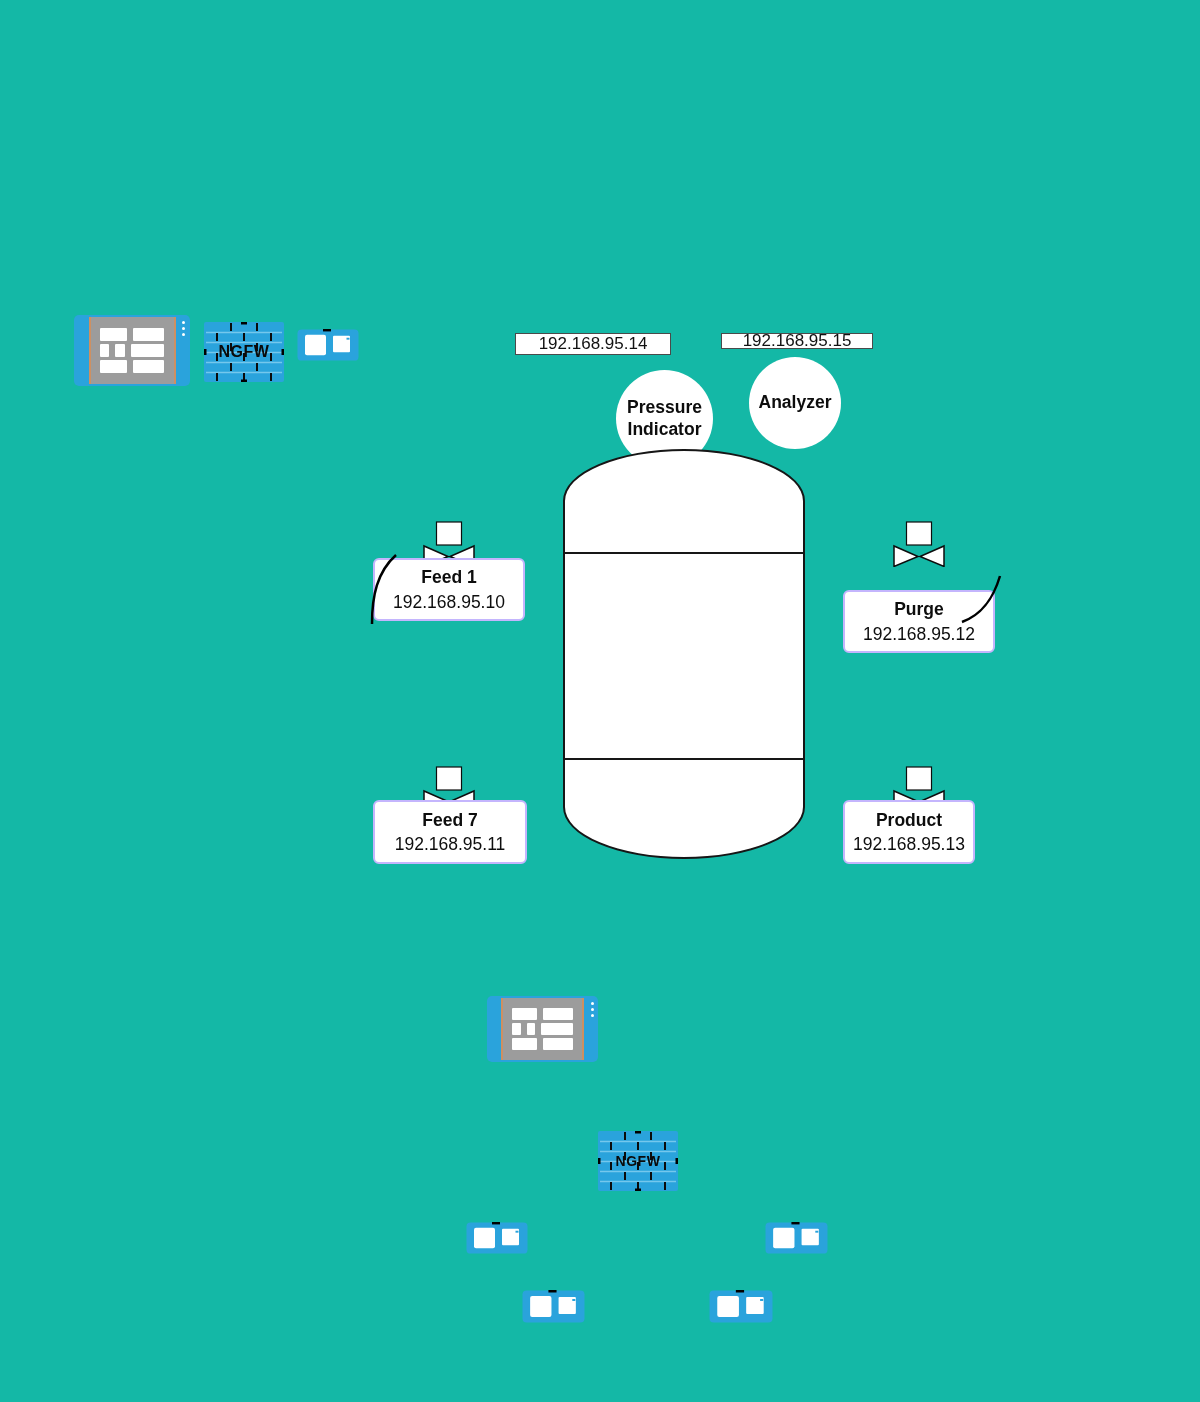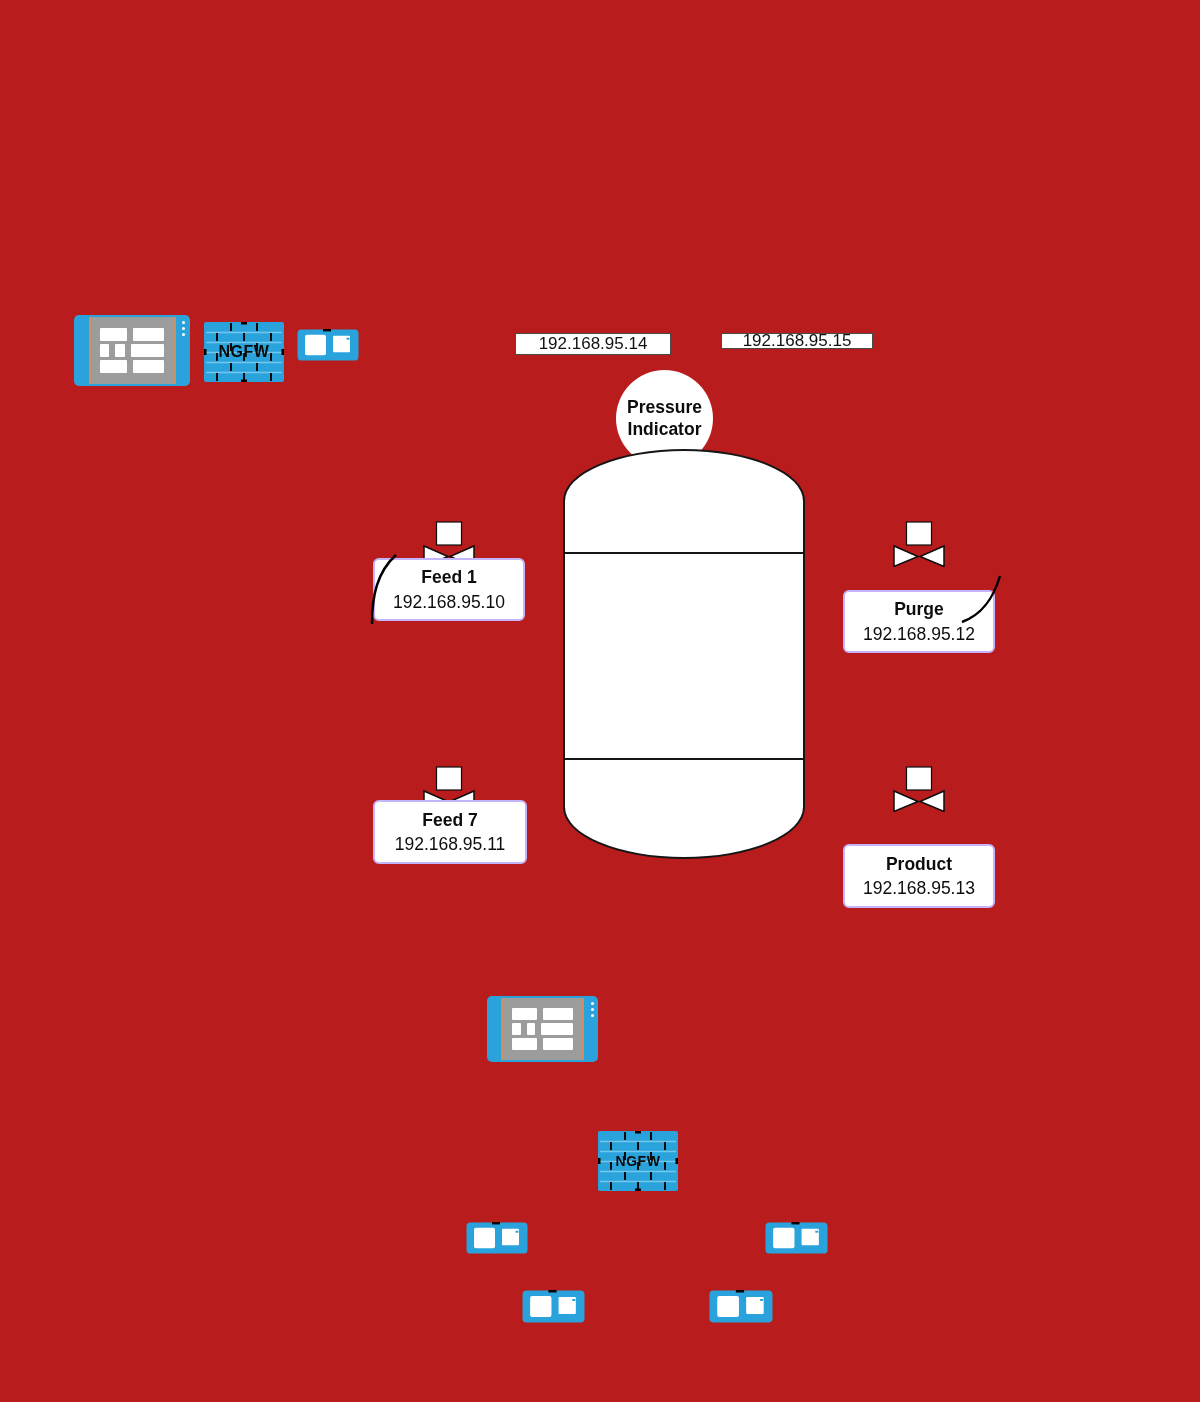--- a/index.html
+++ b/index.html
@@ -1,16 +1,16 @@
 <!DOCTYPE html>
 <html><head>
 <meta charset="utf-8">
 <style>
   html,body{margin:0;padding:0;background:#000;}
-  .stage{position:relative;width:1200px;height:1402px;background:#b91c1c;
+  .stage{position:relative;width:1200px;height:1402px;background:#14b8a6;
          font-family:"Liberation Sans",sans-serif;overflow:hidden;}
 
   
   .hmi{position:absolute;background:#2AA3DC;border-radius:5px;}
   .hmi-body{position:absolute;left:12.5%;right:12.5%;top:3%;bottom:3%;
             background:#9C9C9C;border-left:2px solid #CE9062;border-right:2px solid #CE9062;
             box-sizing:border-box;display:flex;flex-direction:column;
             padding:9% 8%;gap:7%;}
   .hmi-row{display:flex;flex:1;gap:6px;}
   .hp{background:#fff;border-radius:1px;}
@@ -112,20 +112,23 @@
   <div class="iplabel" style="left:515px;top:333px;width:156px;height:22px;">
     <span>192.168.95.14</span>
   </div>
   <div class="iplabel" style="left:721px;top:333px;width:152px;height:16px;">
     <span>192.168.95.15</span>
   </div>
 
   <div class="circle" style="left:616px;top:370px;width:97px;height:97px;">
     <span>Pressure Indicator</span>
   </div>
+  <div class="circle" style="left:749px;top:357px;width:92px;height:92px;">
+    <span>Analyzer</span>
+  </div>
 
   <div class="tank">
     <div class="tline" style="top:101px;"></div>
     <div class="tline" style="top:307px;"></div>
   </div>
 
   <div class="valve" style="left:421px;top:521px;">
     <svg viewBox="0 0 56 46">
       <rect x="15.5" y="1" width="25" height="23" fill="#fff" stroke="#0d0d0d" stroke-width="1.2"></rect>
       <path d="M3,25 L3,45.5 L27,35.5 Z" fill="#fff" stroke="#0d0d0d" stroke-width="1.5"></path>
@@ -159,21 +162,21 @@
     <div>192.168.95.10</div>
   </div>
   <div class="vbox" style="left:843px;top:558px;width:152px;height:63px;margin-top:32px;">
     <div class="vname">Purge</div>
     <div>192.168.95.12</div>
   </div>
   <div class="vbox" style="left:373px;top:800px;width:154px;height:64px;">
     <div class="vname">Feed 7</div>
     <div>192.168.95.11</div>
   </div>
-  <div class="vbox" style="left:843px;top:844px;width:152px;height:64px;">
+  <div class="vbox" style="left:843px;top:800px;width:132px;height:64px;">
     <div class="vname">Product</div>
     <div>192.168.95.13</div>
   </div>
 
   <svg class="arc" style="left:363px;top:554px;width:55px;height:72px;" viewBox="0 0 55 72">
     <path d="M33,1 C14,18 9,42 9,70" stroke="#000" stroke-width="2.5" fill="none"></path>
   </svg>
   <svg class="arc" style="left:950px;top:574px;width:55px;height:52px;" viewBox="0 0 55 52">
     <path d="M50,2 C44,22 34,40 12,48" stroke="#000" stroke-width="2.5" fill="none"></path>
   </svg>

